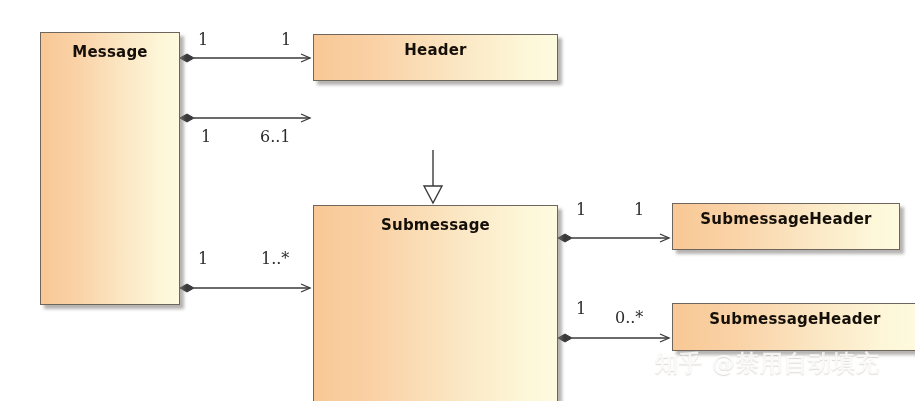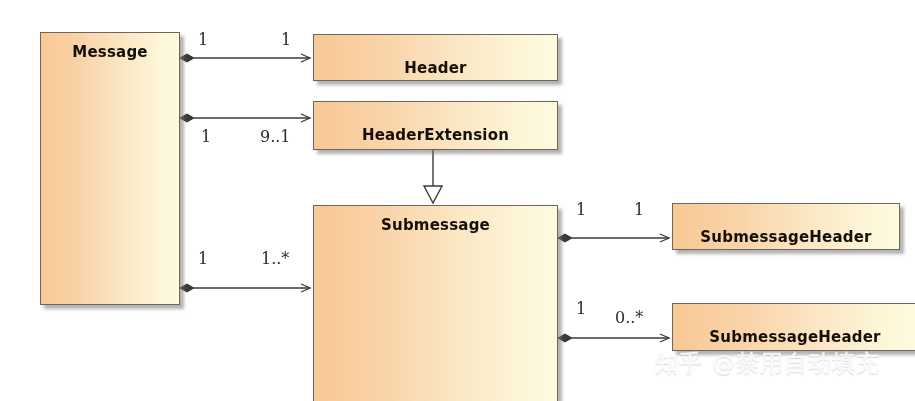--- a/index.html
+++ b/index.html
@@ -23,21 +23,21 @@
   
   .uml-class {
     position: absolute;
     box-sizing: border-box;
     border: 1px solid #6e665c;
     background: linear-gradient(to right, #f8c895 0%, #fad3a8 28%, #fbe7c4 60%, #fdf7d9 88%, #fdfade 100%);
     box-shadow: 4px 4px 3px rgba(120, 118, 115, 0.55);
   }
   .uml-class .cls-name {
     position: absolute;
-    top: 24px;
+    top: 6px;
     left: 0;
     right: 0;
     text-align: center;
     font-family: "DejaVu Sans", sans-serif;
     font-weight: bold;
     font-size: 15px;
     color: #140f08;
     letter-spacing: 0.2px;
     white-space: nowrap;
   }
@@ -122,41 +122,38 @@
   </svg>
 
   <div class="uml-class tall" style="left:25px; top:32px; width:140px; height:273px;">
     <div class="cls-name">Message</div>
   </div>
 
   <div class="uml-class" style="left:298px; top:34px; width:245px; height:47px;">
     <div class="cls-name">Header</div>
   </div>
 
-  <div class="uml-class" style="left:298px; top:101px; width:245px; height:49px;">
-    <div class="cls-name">HeaderExtension</div>
-  </div>
 
   <div class="uml-class tall" style="left:298px; top:205px; width:245px; height:212px;">
     <div class="cls-name">Submessage</div>
   </div>
 
   <div class="uml-class" style="left:657px; top:203px; width:228px; height:47px;padding-left:24px;">
     <div class="cls-name">SubmessageHeader</div>
   </div>
 
   <div class="uml-class" style="left:657px; top:303px; width:246px; height:48px;">
     <div class="cls-name">SubmessageHeader</div>
   </div>
 
   <div class="mult" style="left:183px; top:32px;">1</div>
   <div class="mult" style="left:266px; top:32px;">1</div>
 
   <div class="mult" style="left:186px; top:129px;">1</div>
-  <div class="mult" style="left:245px; top:129px;">9..1</div>
+  <div class="mult" style="left:245px; top:129px;">6..1</div>
 
   <div class="mult" style="left:183px; top:251px;">1</div>
   <div class="mult" style="left:246px; top:251px;">1..*</div>
 
   <div class="mult" style="left:561px; top:202px;">1</div>
   <div class="mult" style="left:619px; top:202px;">1</div>
 
   <div class="mult" style="left:561px; top:301px;">1</div>
   <div class="mult" style="left:600px; top:310px;">0..*</div>
 

